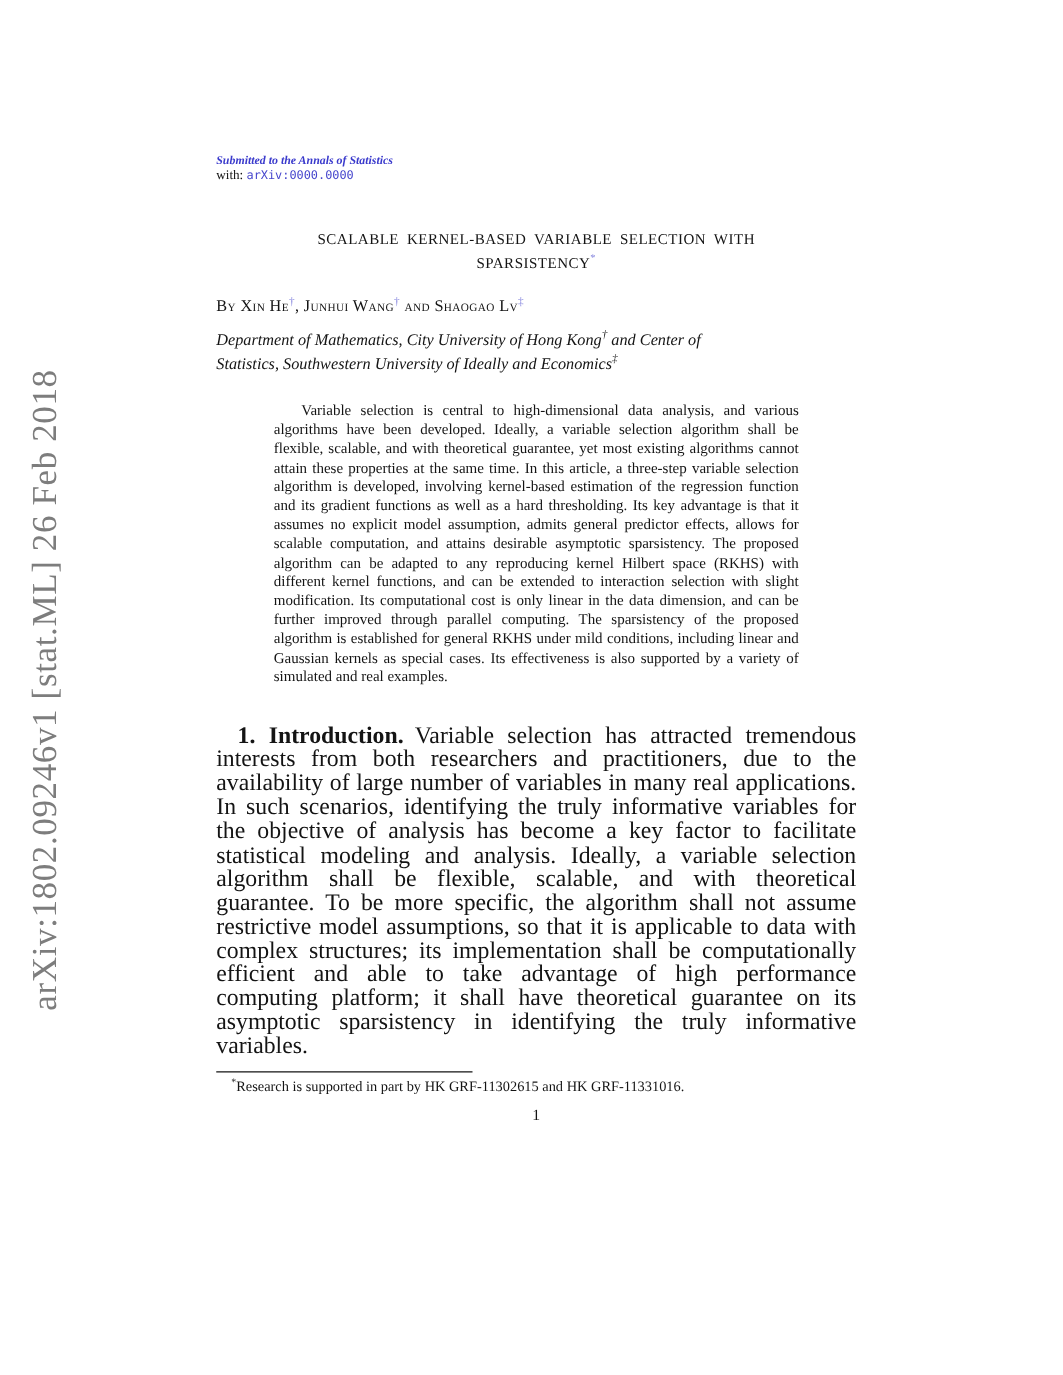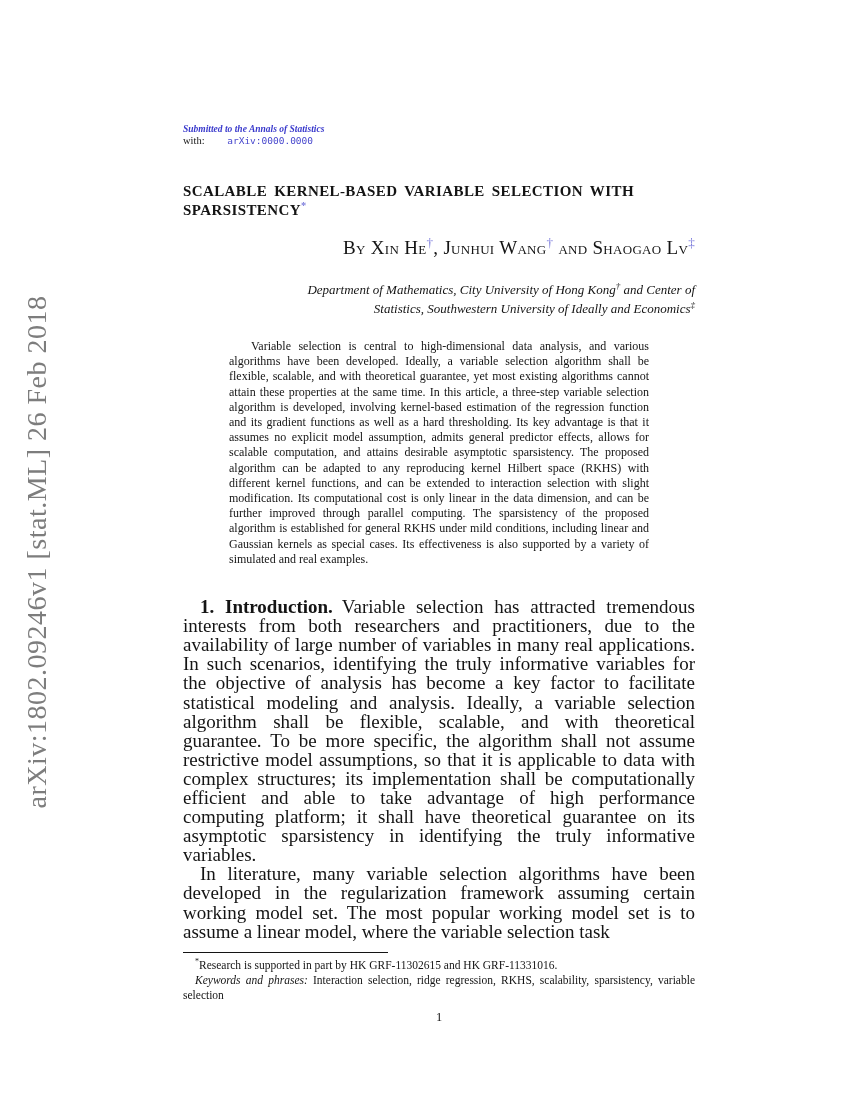--- a/index.html
+++ b/index.html
@@ -20,64 +20,64 @@
     top: 552px;
     transform: translate(-50%, -50%) rotate(-90deg);
     white-space: nowrap;
     font-size: 28px;
     color: #7d7d7d;
     letter-spacing: 0.5px;
   }
   
   .content {
     position: absolute;
-    left: 183px;
+    left: 173px;
     top: 124px;
     width: 512px;
   }
   .pub-note {
     font-style: italic;
     font-weight: bold;
     font-size: 9.5px;
     color: #3a3acc;
   }
   .arxiv-line {
     font-size: 10.5px;
     margin-top: 1px;
   }
   .arxiv-line .mono {
     font-family: "DejaVu Sans Mono", "Liberation Mono", monospace;
     font-size: 9.5px;
     color: #4646cd;
-    margin-left: 20px;
   }
   .title {
     margin-top: 36px;
-    font-weight: bold;
-    font-size: 15px;
+    text-align: center;
+    font-weight: normal;
+    font-size: 12px;
     line-height: 19px;
     letter-spacing: 0.4px;
     word-spacing: 3px;
   }
   sup.mark {
     font-size: 69%;
     vertical-align: super;
     line-height: 0;
   }
   sup.blue { color: #7b7bdb; }
   .authors {
     margin-top: 17px;
-    text-align: right;
+    text-align: left;
     font-variant: small-caps;
-    font-size: 19px;
+    font-size: 13px;
     letter-spacing: 0.3px;
   }
   .affiliation {
-    margin-top: 21px;
-    text-align: right;
+    margin-top: 9px;
+    text-align: left;
     font-style: italic;
     font-size: 13px;
     line-height: 19px;
   }
   .abstract {
     margin: 21px auto 0 auto;
     width: 420px;
     font-size: 12px;
     line-height: 15.2px;
     text-align: justify;
@@ -143,25 +143,23 @@
       <span>Department of Mathematics, City University of Hong Kong</span><sup class="mark">†</sup><span> and Center of</span><br>
       <span>Statistics, Southwestern University of Ideally and Economics</span><sup class="mark">‡</sup>
     </div>
 
     <div class="abstract">
       <p>Variable selection is central to high-dimensional data analysis, and various algorithms have been developed. Ideally, a variable selection algorithm shall be flexible, scalable, and with theoretical guarantee, yet most existing algorithms cannot attain these properties at the same time. In this article, a three-step variable selection algorithm is developed, involving kernel-based estimation of the regression function and its gradient functions as well as a hard thresholding. Its key advantage is that it assumes no explicit model assumption, admits general predictor effects, allows for scalable computation, and attains desirable asymptotic sparsistency. The proposed algorithm can be adapted to any reproducing kernel Hilbert space (RKHS) with different kernel functions, and can be extended to interaction selection with slight modification. Its computational cost is only linear in the data dimension, and can be further improved through parallel computing. The sparsistency of the proposed algorithm is established for general RKHS under mild conditions, including linear and Gaussian kernels as special cases. Its effectiveness is also supported by a variety of simulated and real examples.</p>
     </div>
 
     <div class="body-text">
       <p><span class="section-heading">1. Introduction.</span><span>Variable selection has attracted tremendous interests from both researchers and practitioners, due to the availability of large number of variables in many real applications. In such scenarios, identifying the truly informative variables for the objective of analysis has become a key factor to facilitate statistical modeling and analysis. Ideally, a variable selection algorithm shall be flexible, scalable, and with theoretical guarantee. To be more specific, the algorithm shall not assume restrictive model assumptions, so that it is applicable to data with complex structures; its implementation shall be computationally efficient and able to take advantage of high performance computing platform; it shall have theoretical guarantee on its asymptotic sparsistency in identifying the truly informative variables.</span></p>
-      <p>In literature, many variable selection algorithms have been developed in the regularization framework assuming certain working model set. The most popular working model set is to assume a linear model, where the variable selection task</p>
     </div>
 
     <div class="footnote-rule-limit"></div>
     <div class="footnote-block">
       <p><sup class="mark">*</sup><span>Research is supported in part by HK GRF-11302615 and HK GRF-11331016.</span></p>
-      <p><span class="fn-italic">Keywords and phrases:</span><span> Interaction selection, ridge regression, RKHS, scalability, sparsistency, variable selection</span></p>
     </div>
 
     <div class="page-number">1</div>
 
   </div>
 </div>
 
 </body></html>

